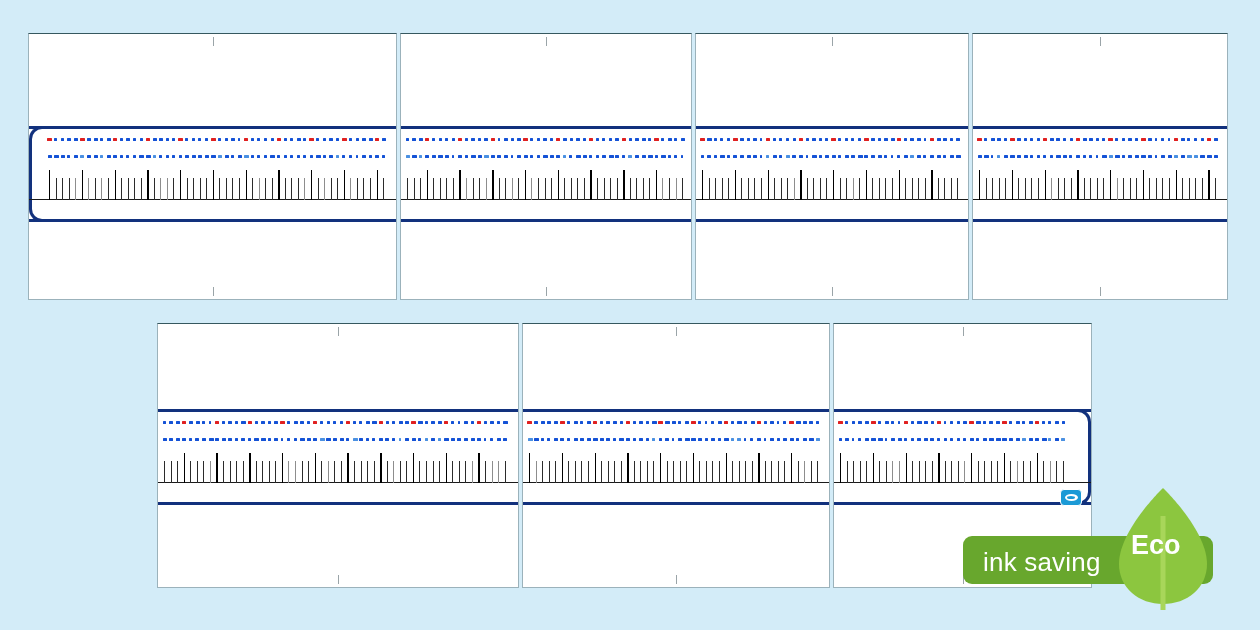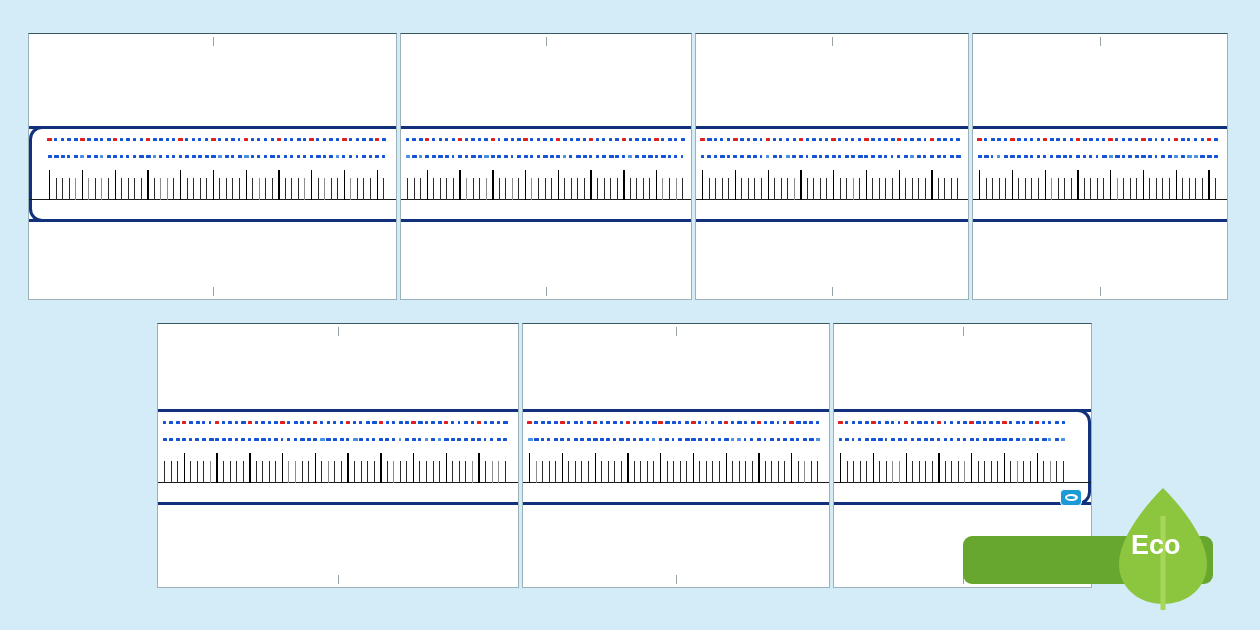--- a/index.html
+++ b/index.html
@@ -1205,18 +1205,19 @@
       </div>
     </div>
   </div>
 
 <div id="twinkl-badge" style="left: 1060px; top: 489px; background: rgb(27, 154, 214);">
   <span class="glyph"></span>
 </div>
 
 <div id="eco-badge">
   <div id="eco-pill"></div>
+  <div id="eco-label">ink saving</div>
   <svg id="eco-leaf" viewBox="0 0 96 124">
     <path d="M48 2 C48 2 92 44 92 78 C92 102 72 118 48 118 C24 118 4 102 4 78 C4 44 48 2 48 2 Z" fill="#8cc63f"></path>
     <rect x="45.5" y="30" width="5" height="94" fill="#a8d65a"></rect>
   </svg>
   <div id="eco-leaf-word">Eco</div>
 </div>
 
 </body></html>

